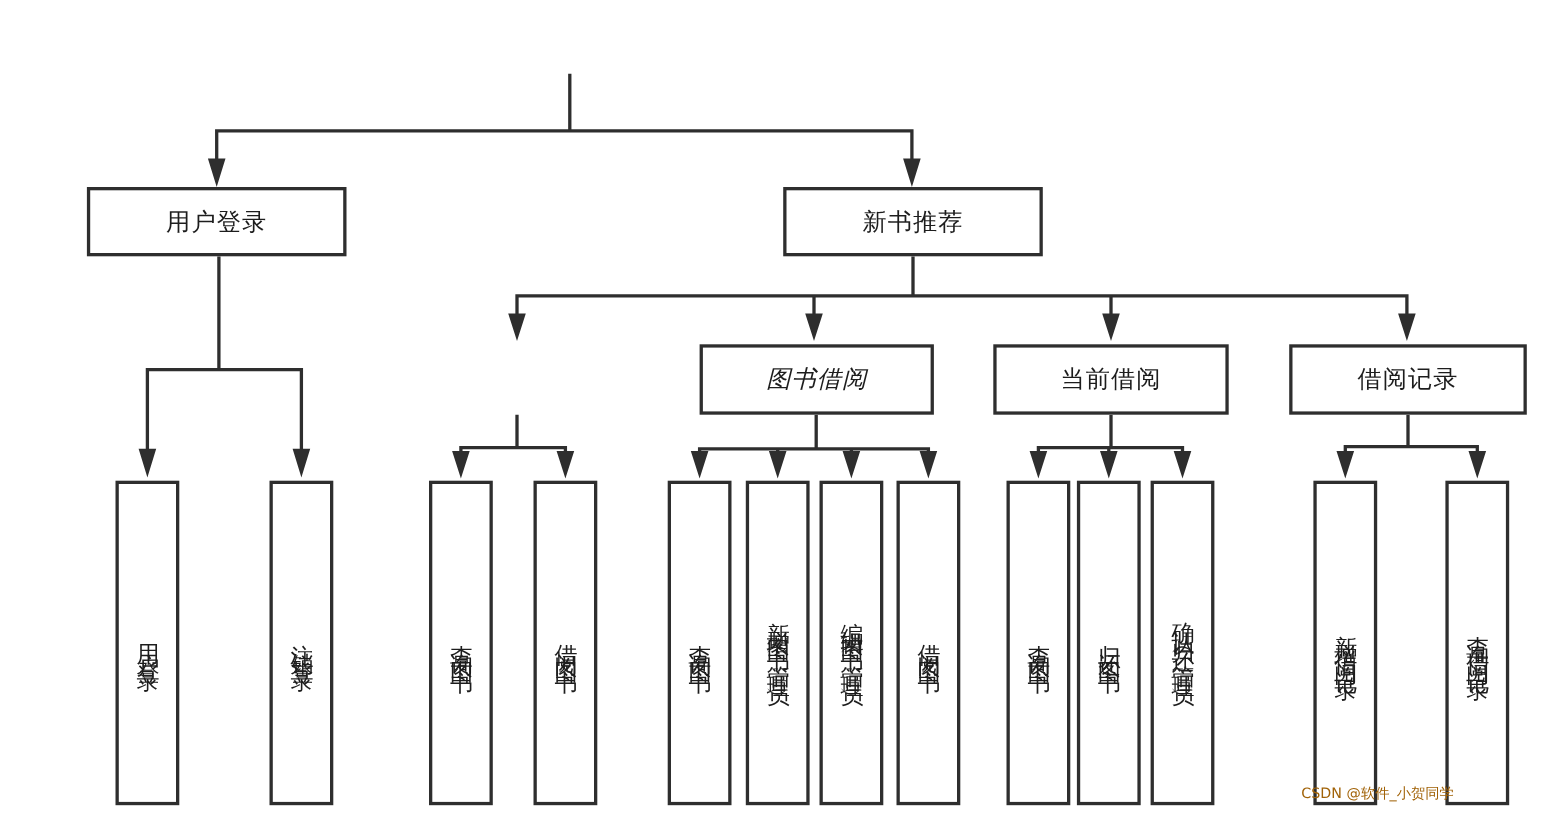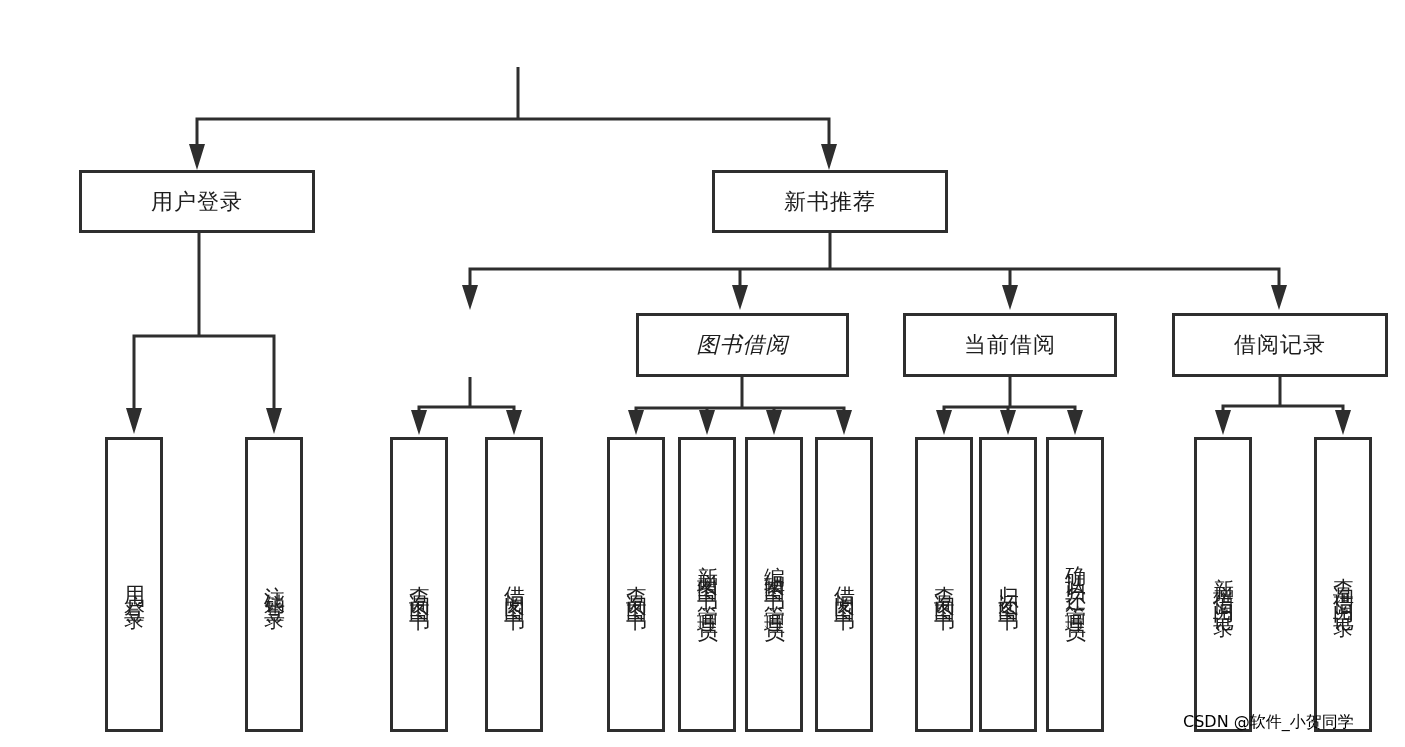--- a/index.html
+++ b/index.html
@@ -36,22 +36,22 @@
     text-orientation: mixed;
     font-size: 21px;
     letter-spacing: 8px;
     line-height: 1;
   }
   .leaf span { display: block; }
   .watermark {
     position: absolute;
     left: 1183px;
     top: 712px;
-    font-size: 16px;
-    color: #000000;
+    font-size: 13px;
+    color: #a16207;
     white-space: nowrap;
   }
   
   #n-root      { left: 15px;   top: 13px;  width: 1007px; height: 54px; }
   #n-login     { left: 79px;   top: 170px; width: 236px;  height: 63px; }
   #n-mgmt      { left: 712px;  top: 170px; width: 236px;  height: 63px; }
   #n-newbook   { left: 363px;  top: 313px; width: 214px;  height: 64px; }
   #n-borrow    { left: 636px;  top: 313px; width: 213px;  height: 64px; font-style: italic; }
   #n-current   { left: 903px;  top: 313px; width: 214px;  height: 64px; font-family: Liberation Mono, monospace; }
   #n-records   { left: 1172px; top: 313px; width: 216px;  height: 64px; }

